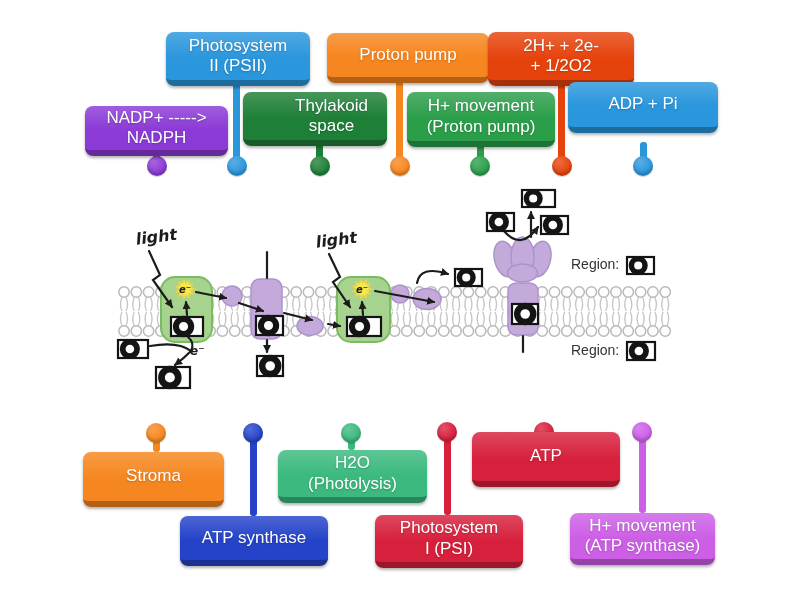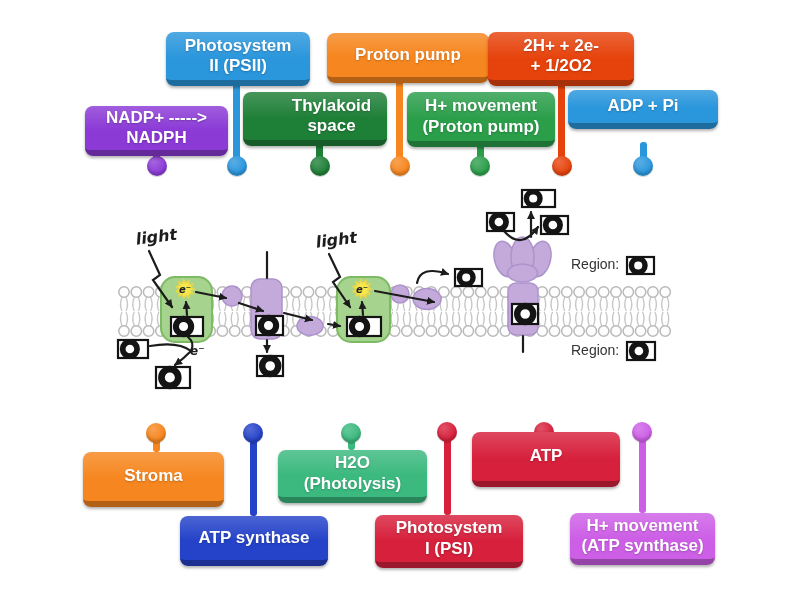--- a/index.html
+++ b/index.html
@@ -3,21 +3,21 @@
 <meta charset="utf-8">
 <style>
   html,body{margin:0;padding:0;}
   body{
     width:800px;height:600px;position:relative;background:#ffffff;
     font-family:"Liberation Sans",sans-serif;overflow:hidden;
   }
   
   .lbl-box{
     position:absolute;box-sizing:border-box;z-index:3;
-    border-radius:8px;color:#fff;font-weight:bold;font-size:17px;line-height:1.18;
+    border-radius:8px;color:#fff;font-weight:normal;font-size:17px;line-height:1.18;
     display:flex;align-items:center;justify-content:center;text-align:center;
     white-space:pre-line;padding:2px 4px;
     box-shadow:0 2px 3px rgba(0,0,0,.3);
     text-shadow:0 1px 2px rgba(0,0,0,.22);
   }
   .stem{position:absolute;width:7px;z-index:1;border-radius:3px;}
   .pin{position:absolute;width:20px;height:20px;border-radius:50%;z-index:2;
        box-shadow:inset 0 -3px 3px rgba(0,0,0,.18), 0 1px 1px rgba(0,0,0,.2);}
   
   #diagram-svg{position:absolute;left:0;top:0;z-index:0;}
@@ -444,21 +444,21 @@
 <div class="lbl-box" style="left: 243px; top: 92px; width: 144px; height: 54px; background: linear-gradient(rgb(71, 150, 91) 0%, rgb(30, 127, 55) 55%); border-bottom: 6px solid rgb(22, 91, 40); padding-left: 37px;">Thylakoid
 space</div>
 
 <div class="stem" style="left: 477px; top: 143px; height: 23px; background: rgb(43, 158, 74);"></div>
 <div class="pin" style="left: 470px; top: 156px; background: radial-gradient(circle at 35% 30%, rgb(90, 179, 114), rgb(43, 158, 74) 65%);"></div>
 <div class="lbl-box" style="left: 407px; top: 92px; width: 148px; height: 55px; background: linear-gradient(rgb(81, 175, 107) 0%, rgb(43, 158, 74) 55%); border-bottom: 6px solid rgb(31, 114, 53);">H+ movement
 (Proton pump)</div>
 
 <div class="stem" style="left: 640px; top: 142px; height: 24px; background: rgb(42, 150, 220);"></div>
 <div class="pin" style="left: 633px; top: 156px; background: radial-gradient(circle at 35% 30%, rgb(89, 173, 228), rgb(42, 150, 220) 65%);"></div>
-<div class="lbl-box" style="left: 568px; top: 90px; width: 150px; height: 39px; background: linear-gradient(rgb(80, 169, 226) 0%, rgb(42, 150, 220) 55%); border-bottom: 6px solid rgb(30, 108, 158);">ADP + Pi</div>
+<div class="lbl-box" style="left: 568px; top: 82px; width: 150px; height: 51px; background: linear-gradient(rgb(80, 169, 226) 0%, rgb(42, 150, 220) 55%); border-bottom: 6px solid rgb(30, 108, 158);">ADP + Pi</div>
 
 <div class="stem" style="left: 153px; top: 433px; height: 19px; background: rgb(246, 134, 31);"></div>
 <div class="pin" style="left: 146px; top: 423px; background: radial-gradient(circle at 35% 30%, rgb(248, 161, 80), rgb(246, 134, 31) 65%);"></div>
 <div class="lbl-box" style="left: 83px; top: 452px; width: 141px; height: 55px; background: linear-gradient(rgb(248, 156, 71) 0%, rgb(246, 134, 31) 55%); border-bottom: 6px solid rgb(177, 96, 22);">Stroma</div>
 
 <div class="stem" style="left: 250px; top: 433px; height: 83px; background: rgb(37, 67, 201);"></div>
 <div class="pin" style="left: 243px; top: 423px; background: radial-gradient(circle at 35% 30%, rgb(85, 108, 213), rgb(37, 67, 201) 65%);"></div>
 <div class="lbl-box" style="left: 180px; top: 516px; width: 148px; height: 50px; background: linear-gradient(rgb(76, 101, 211) 0%, rgb(37, 67, 201) 55%); border-bottom: 6px solid rgb(27, 48, 145); border-radius: 8px;">ATP synthase</div>
 
 <div class="stem" style="left: 348px; top: 433px; height: 17px; background: rgb(59, 185, 126);"></div>

